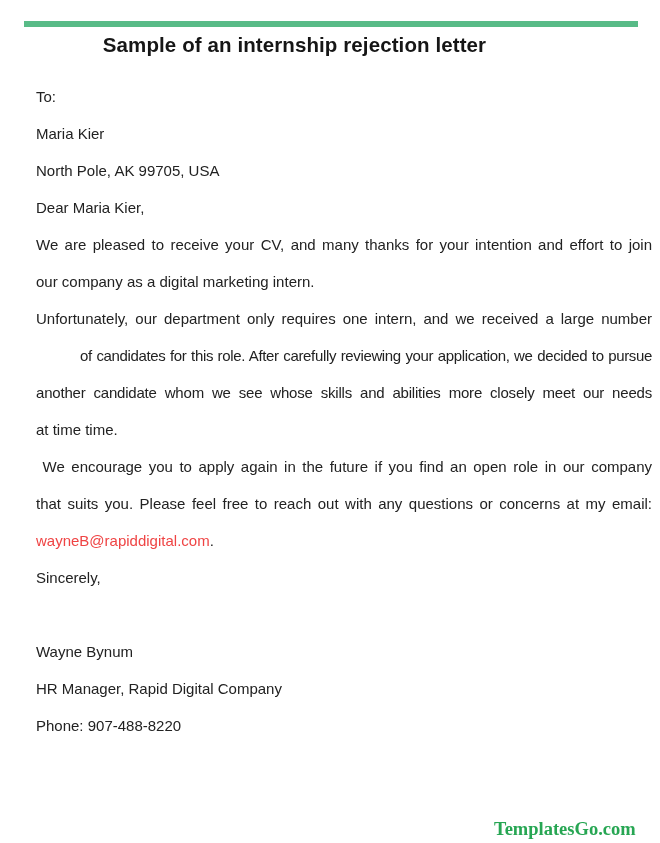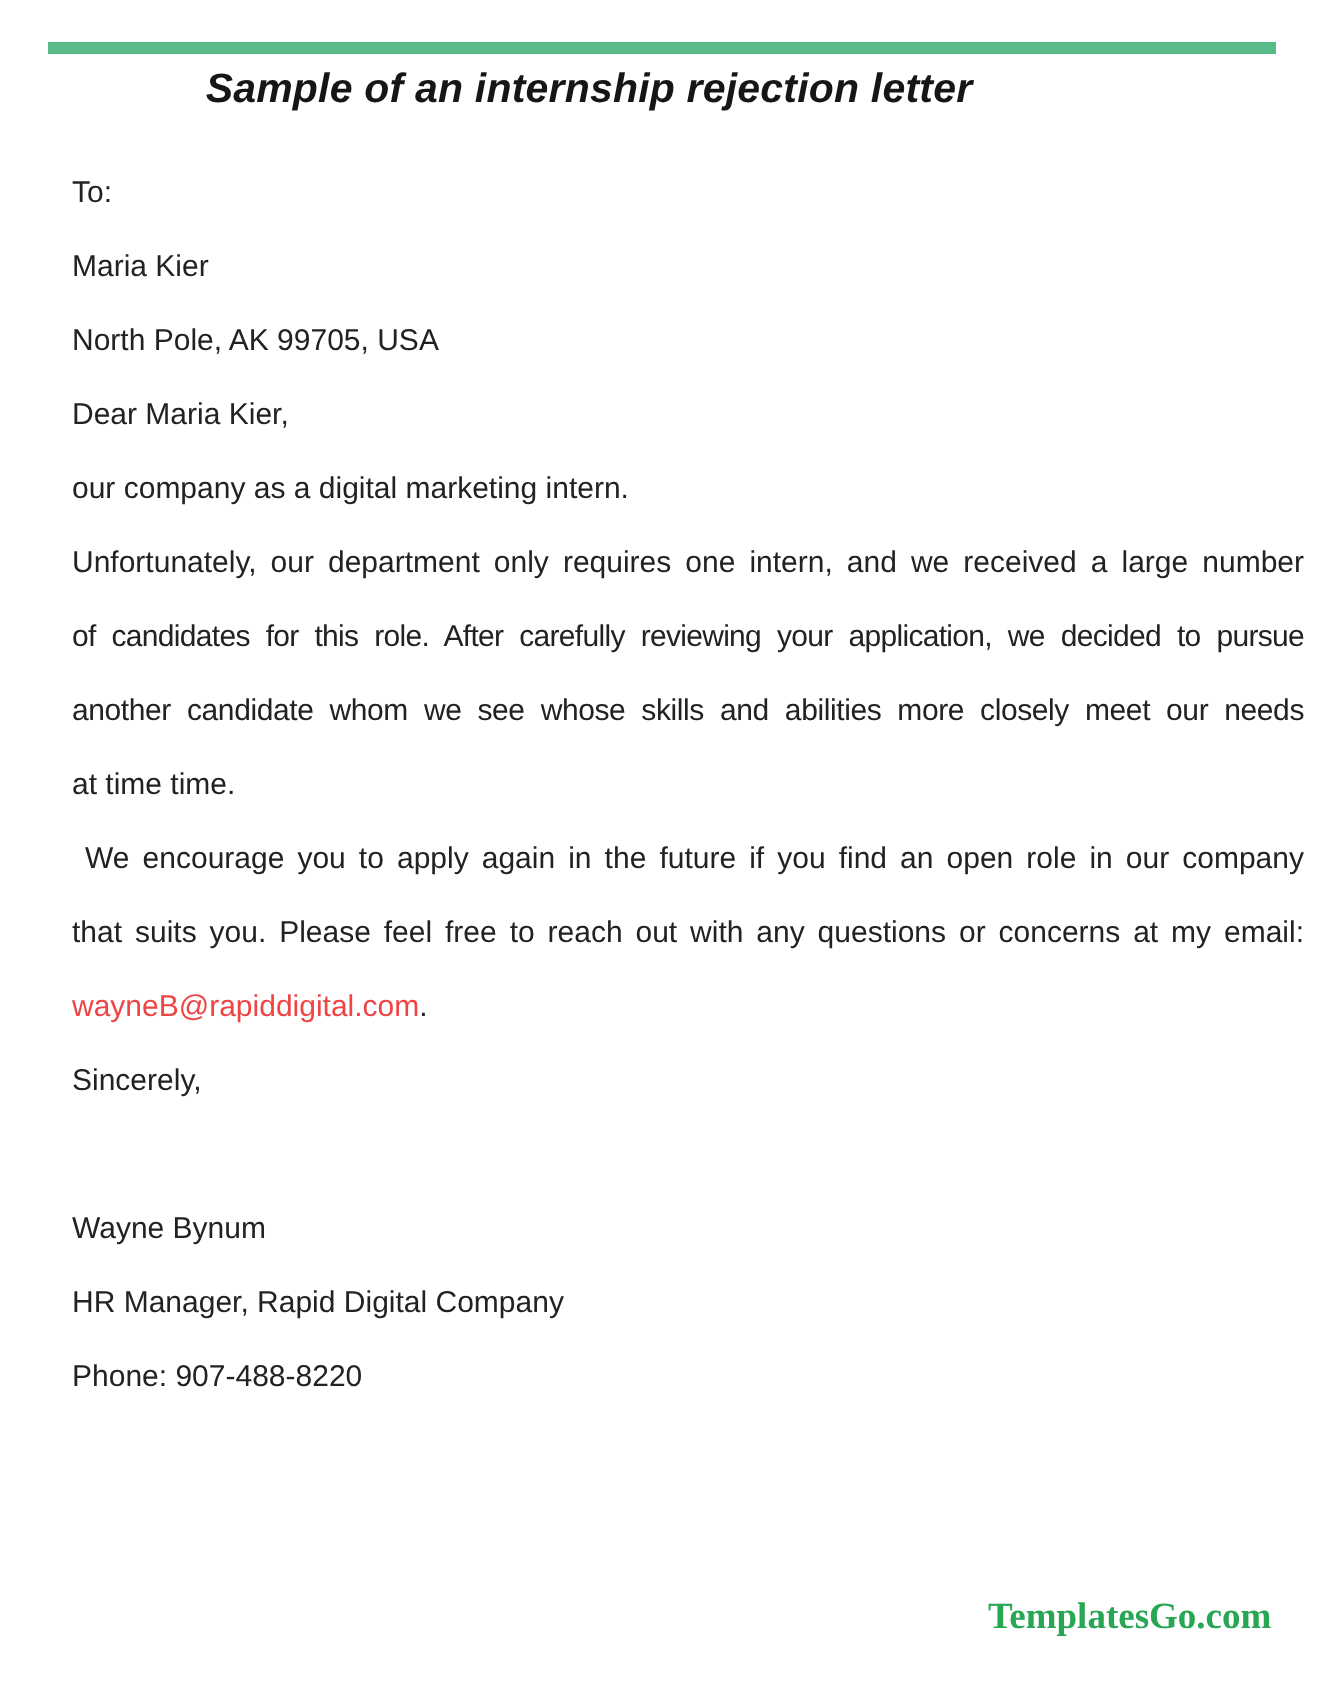--- a/index.html
+++ b/index.html
@@ -27,21 +27,20 @@
     position: absolute;
     left: 0;
     top: 31px;
     width: 589px;
     text-align: center;
     font-size: 20.5px;
     font-weight: bold;
     color: #161616;
     letter-spacing: 0.1px;
     line-height: 28px;
-    font-style: italic;
   }
   .letter {
     position: absolute;
     left: 36px;
     top: 78px;
     width: 616px;
     font-size: 15px;
     line-height: 37px;
     color: #222222;
   }
@@ -59,47 +58,48 @@
   }
   .link {
     color: #ef4444;
   }
   .blank {
     height: 37px;
   }
   .footer-brand {
     position: absolute;
     left: 494px;
-    top: 799px;
+    top: 819px;
     font-family: "Liberation Serif", serif;
     font-weight: bold;
     font-size: 18.5px;
     color: #27a653;
   }
 </style>
 </head>
 <body>
 
 <div class="top-bar"></div>
 
 <div class="title">Sample of an internship rejection letter</div>
 
 <div class="letter">
   <span class="line">To:</span>
   <span class="line">Maria Kier</span>
   <span class="line">North Pole, AK 99705, USA</span>
   <span class="line">Dear Maria Kier,</span>
 
   <div>
+    <span class="justify">We are pleased to receive your CV, and many thanks for your intention and effort to join</span>
     <span class="line">our company as a digital marketing intern.</span>
   </div>
 
   <div>
     <span class="justify">Unfortunately, our department only requires one intern, and we received a large number</span>
-    <span class="justify" style="letter-spacing:-0.35px;">of candidates for this role. After carefully reviewing your application, we decided to pursue</span>
+    <span class="justify" style="letter-spacing:-0.35px;margin-left:44px;">of candidates for this role. After carefully reviewing your application, we decided to pursue</span>
     <span class="justify" style="letter-spacing:-0.2px;">another candidate whom we see whose skills and abilities more closely meet our needs</span>
     <span class="line">at time time.</span>
   </div>
 
   <div>
     <span class="justify" style="white-space:pre;"> We encourage you to apply again in the future if you find an open role in our company</span>
     <span class="justify">that suits you. Please feel free to reach out with any questions or concerns at my email:</span>
     <span class="line">
       <span class="link">wayneB@rapiddigital.com</span><span>.</span>
     </span>

